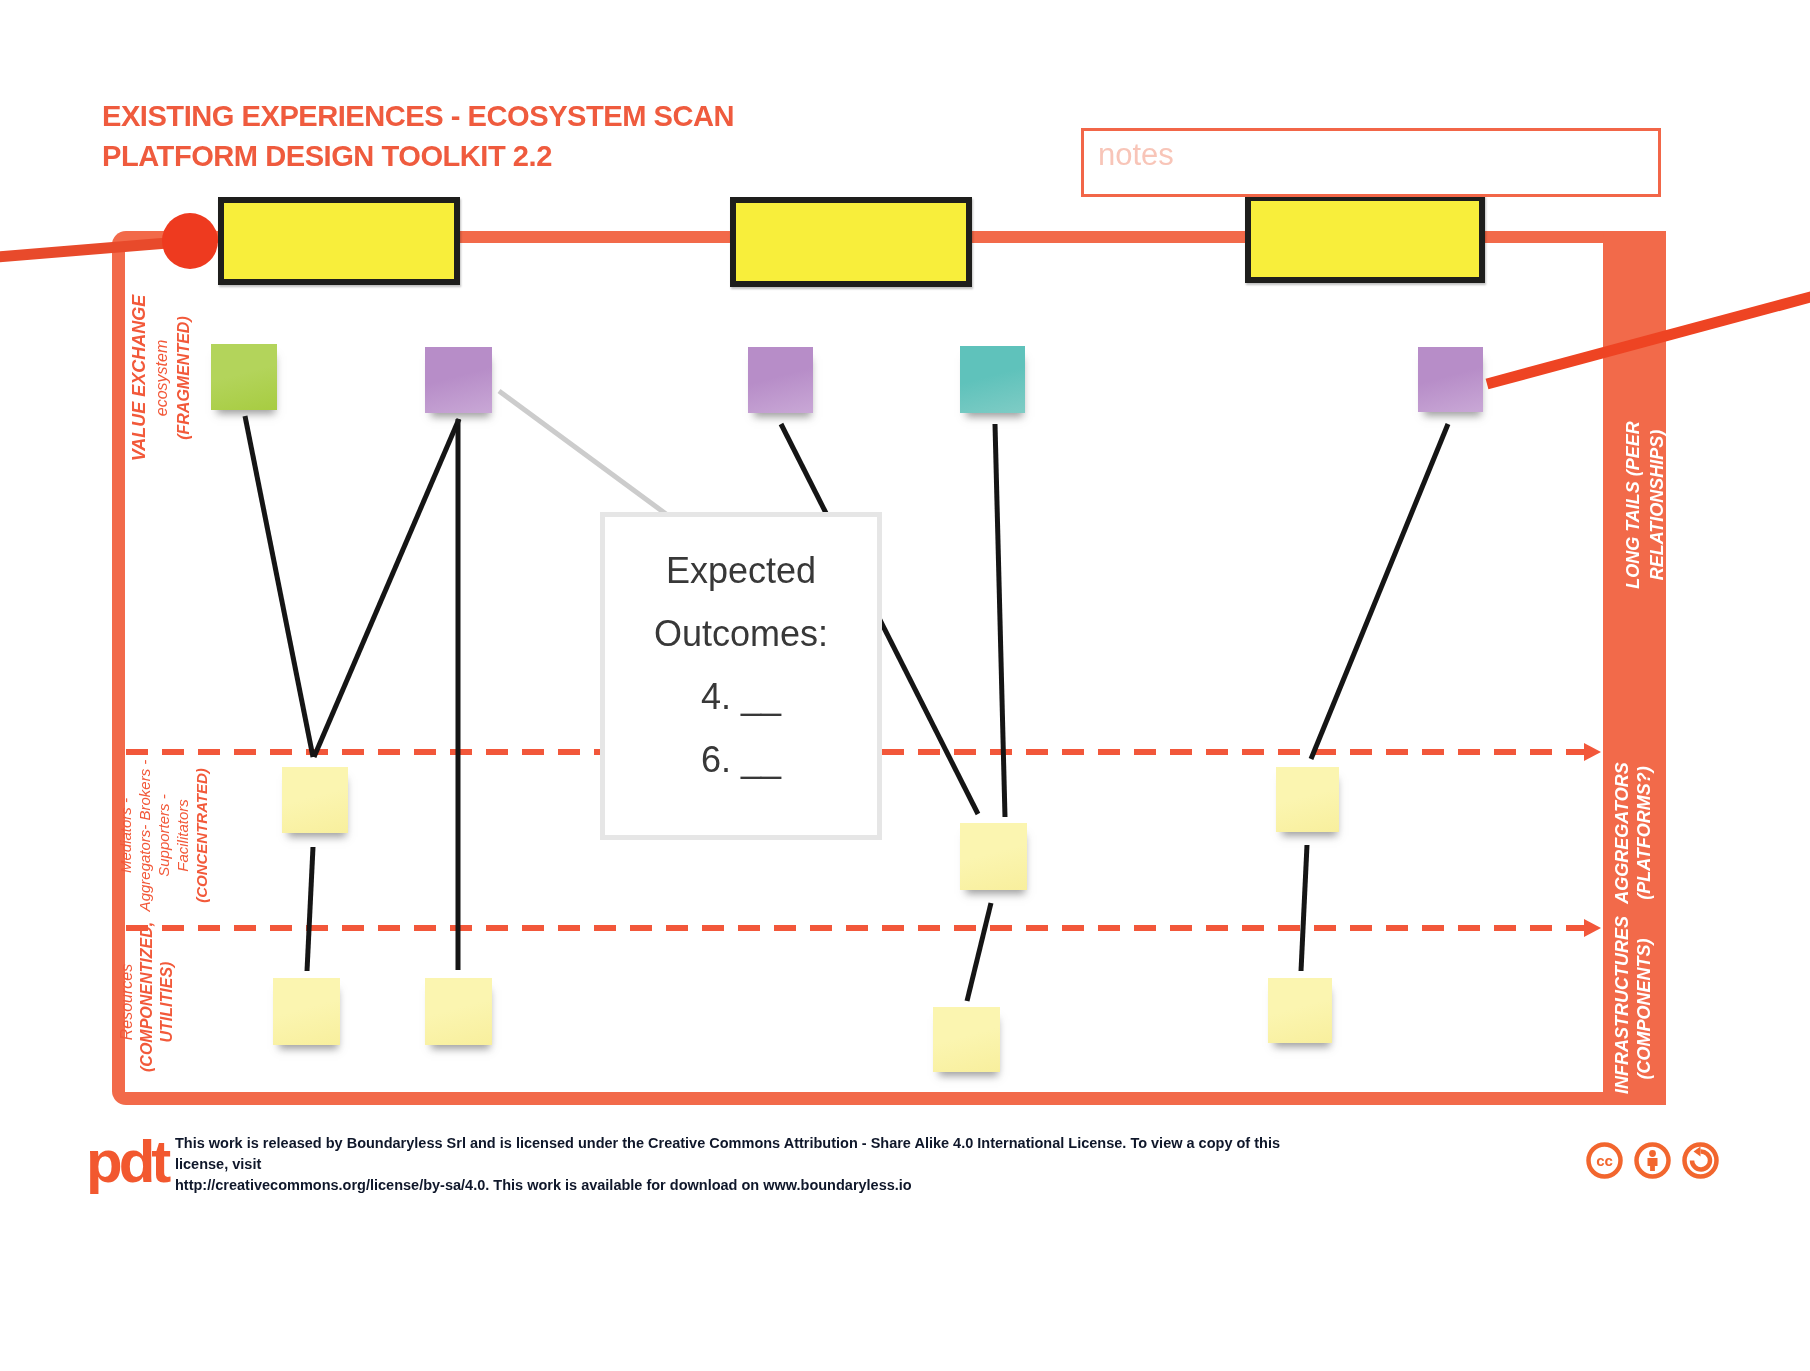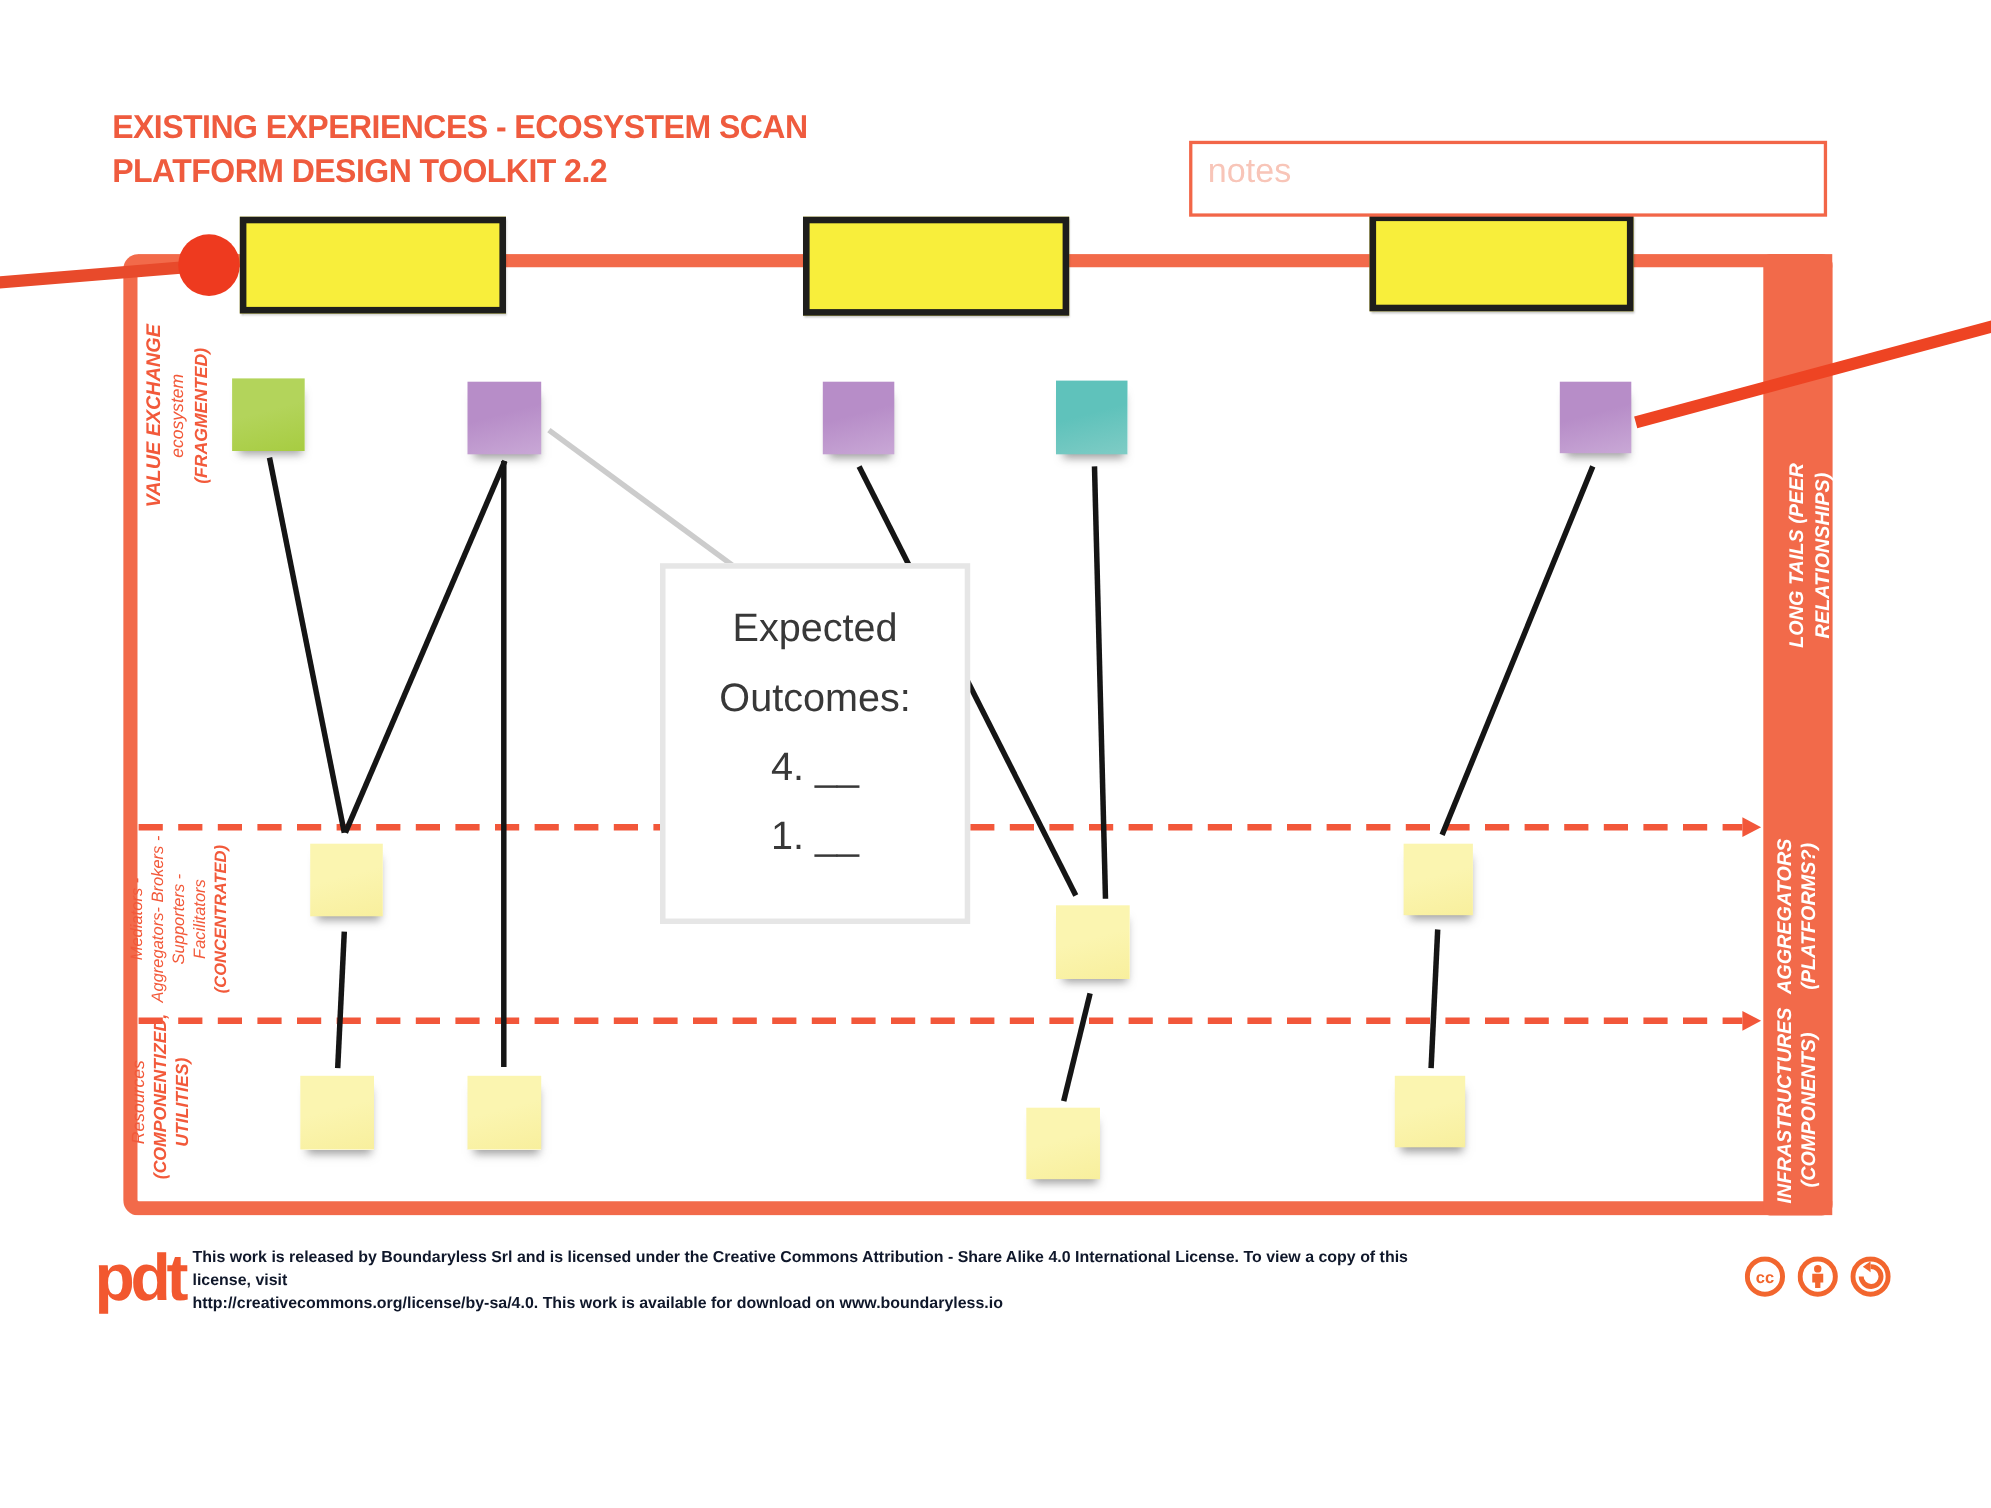--- a/index.html
+++ b/index.html
@@ -96,21 +96,21 @@
   </div>
 
   <div class="abs notes-box">
     <span>notes</span>
   </div>
 
   <div class="abs outcomes">
     <div>Expected</div>
     <div>Outcomes:</div>
     <div>4. __</div>
-    <div>1. __</div>
+    <div>6. __</div>
   </div>
 
   <div class="vlabel vl-left" style="width:180px;height:72px;left:73px;top:342px;">
     <div class="vl-b" style="font-size:18px;line-height:24px;">VALUE EXCHANGE</div>
     <div style="font-size:16px;line-height:22px;">ecosystem</div>
     <div class="vl-b" style="font-size:16px;line-height:22px;">(FRAGMENTED)</div>
   </div>
 
   <div class="vlabel vl-left" style="width:180px;height:95px;left:73px;top:788px;font-size:15px;line-height:19px;">
     <div>Mediators -</div>

